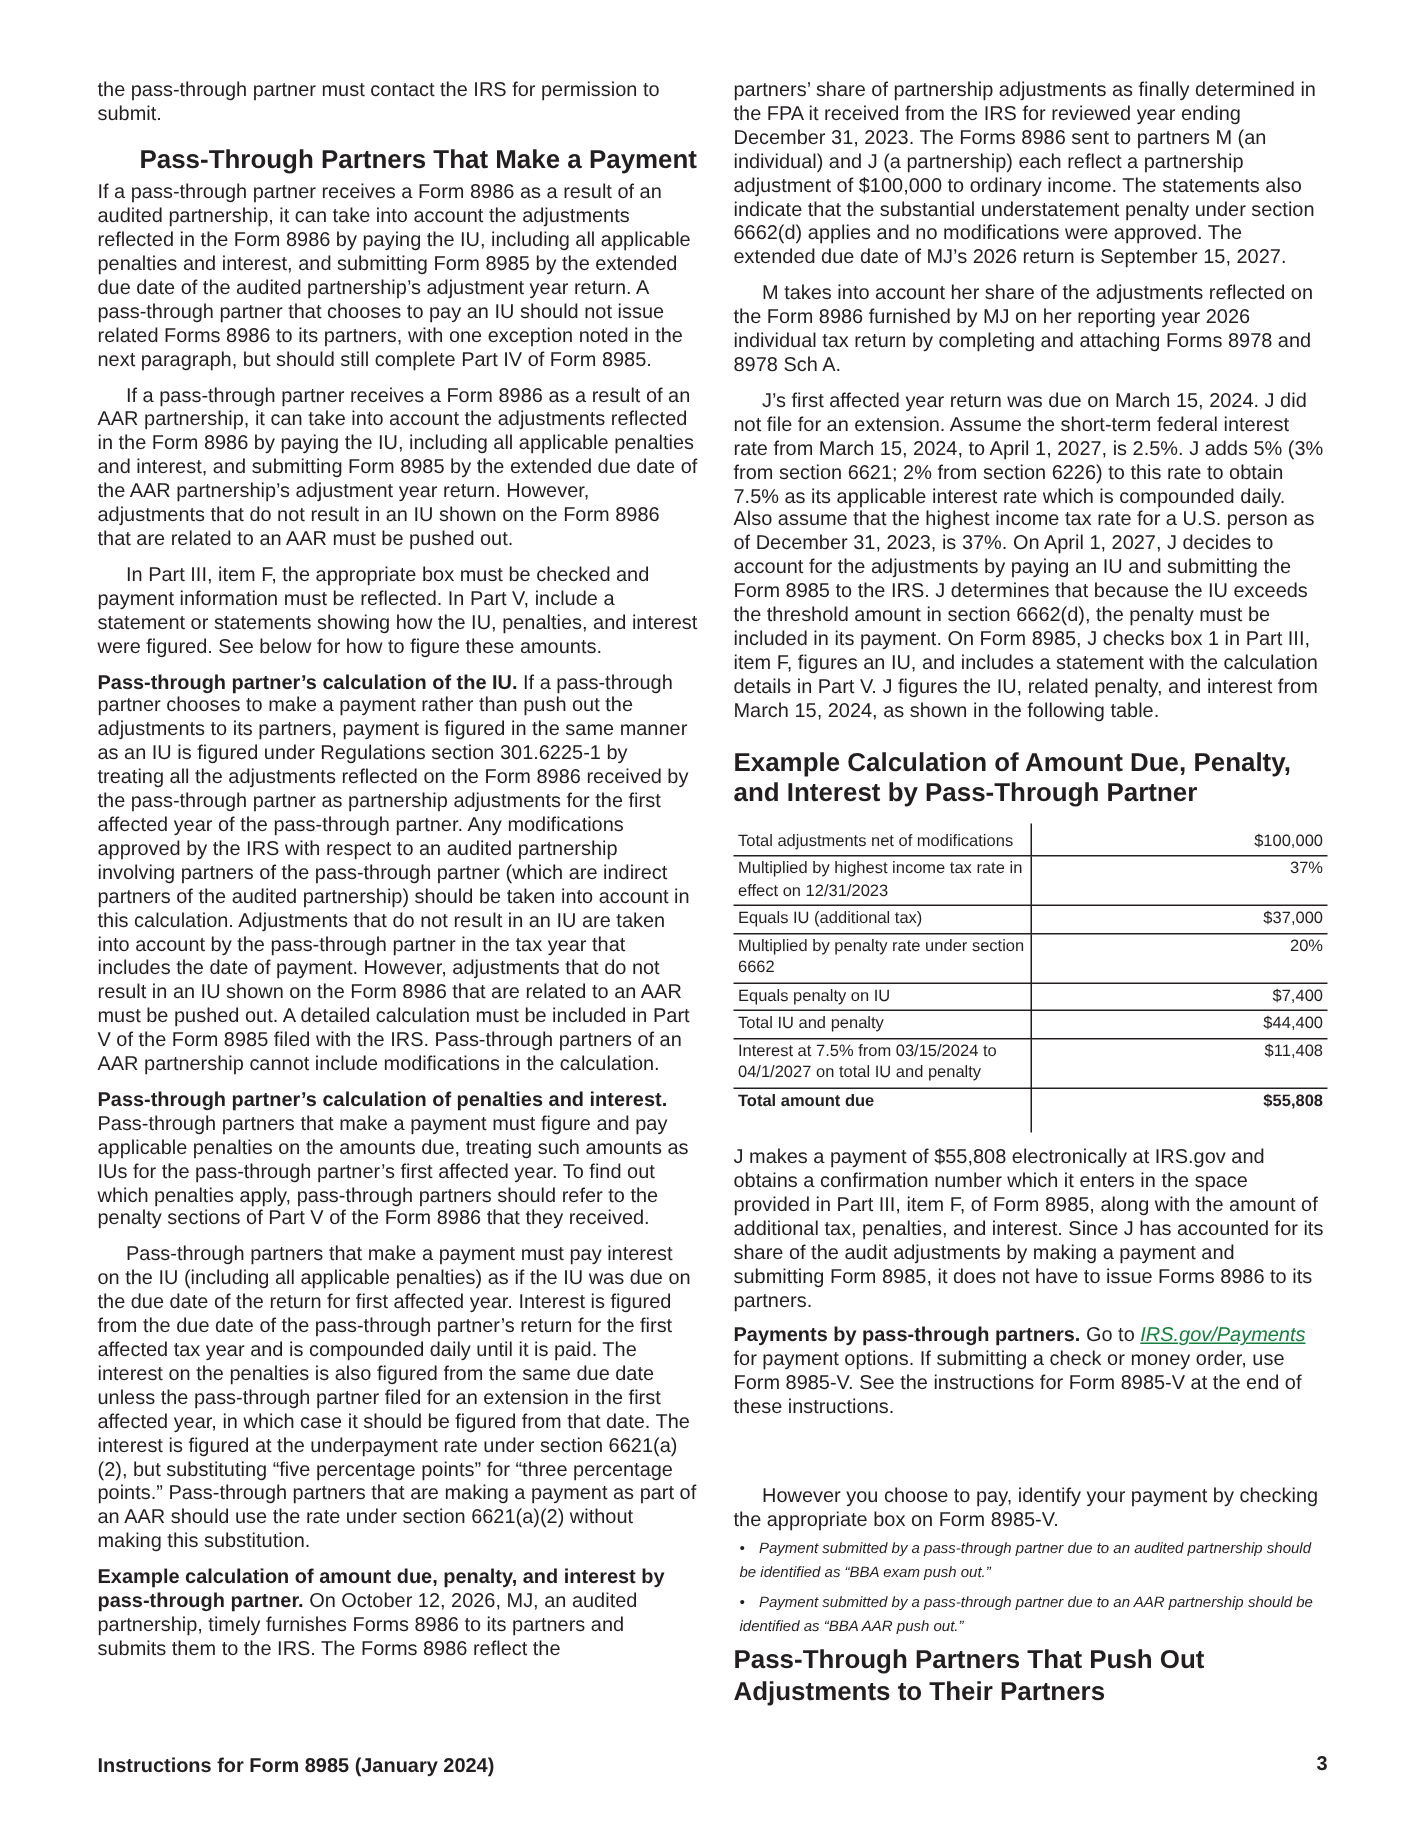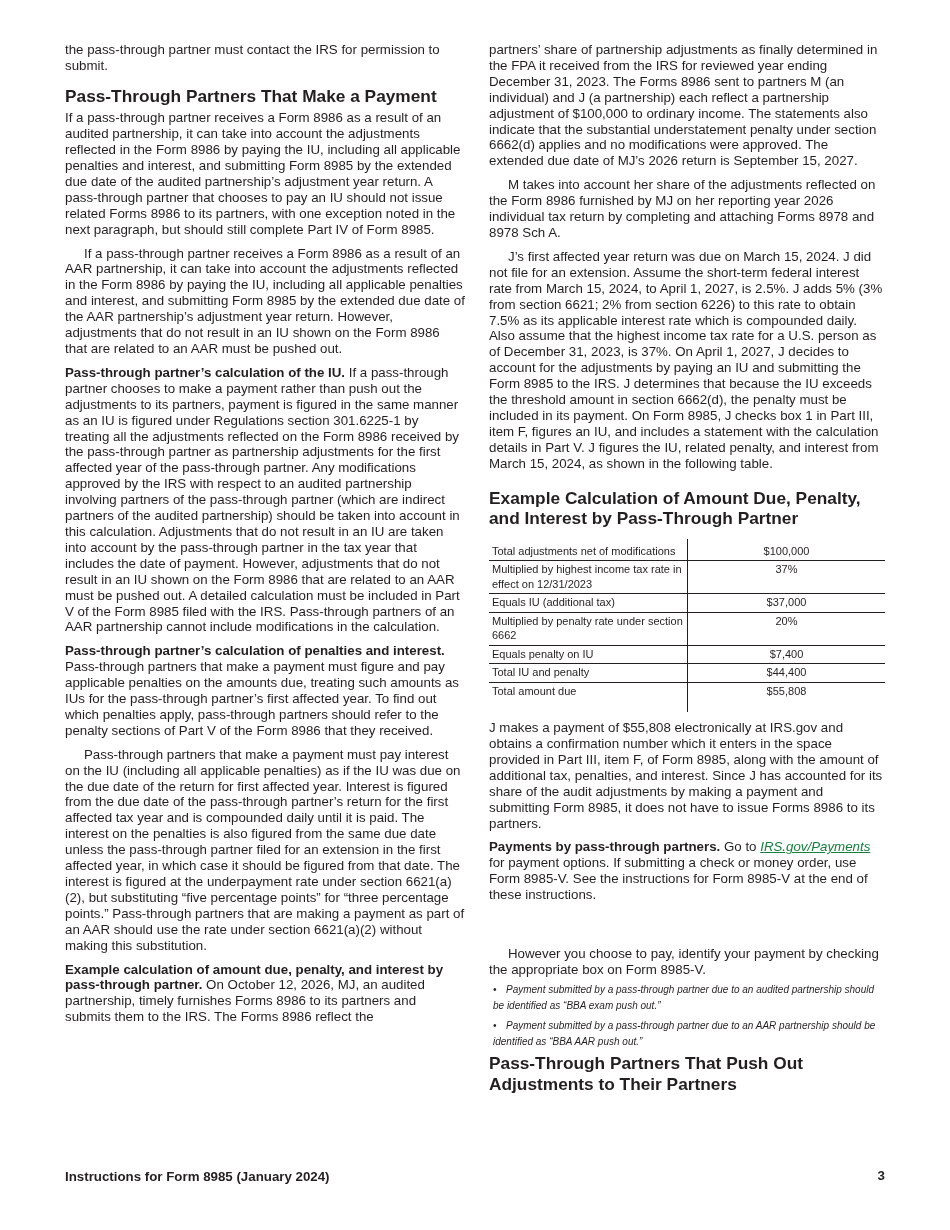--- a/index.html
+++ b/index.html
@@ -1,56 +1,57 @@
 <!DOCTYPE html>
 <html><head>
 <meta charset="utf-8">
 <style>
   html, body { margin: 0; padding: 0; background: #ffffff; }
   body {
     width: 950px; height: 1230px; position: relative; overflow: hidden;
     font-family: "Liberation Sans", sans-serif; color: #231f20;
   }
-  .col { position: absolute; top: 42px; }
+  .col { position: absolute; top: 52px; }
   .col-left { left: 65px; width: 400px; }
   .col-right { left: 489px; width: 396px; }
   p { margin: 0 0 8px 0; font-size: 13.3px; line-height: 15.9px; }
   p.indent { text-indent: 19px; }
   h2 {
     margin: 0 0 4px 0; font-size: 17.3px; line-height: 20.5px; font-weight: bold; color: #231f20;
   }
   .runin { font-weight: bold; }
   .link { color: #15803d; font-style: italic; text-decoration: underline; cursor: pointer; }
   .bullet { margin: 4px; font-size: 10px; line-height: 15.9px; font-style: italic; }
   .bullet .dot { display: inline-block; width: 13px; }
   table.calc {
     border-collapse: collapse; width: 396px; font-size: 11px; line-height: 14.5px;
     margin: 10px 0 8px 0; color: #231f20;
   }
   table.calc td { padding: 1px 3px 2px 3px; vertical-align: top; border-bottom: 1px solid #231f20; }
   table.calc td.label { width: 192px; border-right: 1px solid #231f20; }
-  table.calc td.val { text-align: center; }
+  table.calc td.val { text-align: right; }
   table.calc tr.top td { border-top: none; padding-top: 5px; }
   table.calc tr.top td.label { border-right: 1px solid #231f20; }
-  table.calc tr.last td { border-bottom: none; padding-bottom: 14px; }
+  table.calc tr.last td { border-bottom: none; padding-bottom: 14px; font-weight: bold; }
   .footer-left {
     position: absolute; left: 65px; top: 1169px; font-size: 13.3px; font-weight: bold;
   }
   .footer-right {
     position: absolute; right: 65px; top: 1168px; font-size: 13.3px; font-weight: bold;
   }
 </style>
 </head>
 <body>
 
 <div class="col col-left">
   <p>the pass-through partner must contact the IRS for permission to submit.</p>
-  <h2 style="margin-top:12px;">Pass-Through Partners That Make a Payment</h2>
+  <h2 style="margin-top:12px;margin-left:28px;">Pass-Through Partners That Make a Payment</h2>
   <p>If a pass-through partner receives a Form 8986 as a result of an audited partnership, it can take into account the adjustments reflected in the Form 8986 by paying the IU, including all applicable penalties and interest, and submitting Form 8985 by the extended due date of the audited partnership’s adjustment year return. A pass-through partner that chooses to pay an IU should not issue related Forms 8986 to its partners, with one exception noted in the next paragraph, but should still complete Part IV of Form 8985.</p>
   <p class="indent">If a pass-through partner receives a Form 8986 as a result of an AAR partnership, it can take into account the adjustments reflected in the Form 8986 by paying the IU, including all applicable penalties and interest, and submitting Form 8985 by the extended due date of the AAR partnership’s adjustment year return. However, adjustments that do not result in an IU shown on the Form 8986 that are related to an AAR must be pushed out.</p>
+  <p class="indent">In Part III, item F, the appropriate box must be checked and payment information must be reflected. In Part V, include a statement or statements showing how the IU, penalties, and interest were figured. See below for how to figure these amounts.</p>
   <p>
     <span class="runin">Pass-through partner’s calculation of the IU.</span><span> If a pass-through partner chooses to make a payment rather than push out the adjustments to its partners, payment is figured in the same manner as an IU is figured under Regulations section 301.6225-1 by treating all the adjustments reflected on the Form 8986 received by the pass-through partner as partnership adjustments for the first affected year of the pass-through partner. Any modifications approved by the IRS with respect to an audited partnership involving partners of the pass-through partner (which are indirect partners of the audited partnership) should be taken into account in this calculation. Adjustments that do not result in an IU are taken into account by the pass-through partner in the tax year that includes the date of payment. However, adjustments that do not result in an IU shown on the Form 8986 that are related to an AAR must be pushed out. A detailed calculation must be included in Part V of the Form 8985 filed with the IRS. Pass-through partners of an AAR partnership cannot include modifications in the calculation.</span>
   </p>
   <p>
     <span class="runin">Pass-through partner’s calculation of penalties and inter­est.</span><span> Pass-through partners that make a payment must figure and pay applicable penalties on the amounts due, treating such amounts as IUs for the pass-through partner’s first affected year. To find out which penalties apply, pass-through partners should refer to the penalty sections of Part V of the Form 8986 that they received.</span>
   </p>
   <p class="indent">Pass-through partners that make a payment must pay interest on the IU (including all applicable penalties) as if the IU was due on the due date of the return for first affected year. Interest is figured from the due date of the pass-through partner’s return for the first affected tax year and is compounded daily until it is paid. The interest on the penalties is also figured from the same due date unless the pass-through partner filed for an extension in the first affected year, in which case it should be figured from that date. The interest is figured at the underpayment rate under section 6621(a)(2), but substituting “five percentage points” for “three percentage points.” Pass-through partners that are making a payment as part of an AAR should use the rate under section 6621(a)(2) without making this substitution.</p>
   <p>
     <span class="runin">Example calculation of amount due, penalty, and interest by pass-through partner.</span><span> On October 12, 2026, MJ, an audited partnership, timely furnishes Forms 8986 to its partners and submits them to the IRS. The Forms 8986 reflect the</span>
   </p>
@@ -80,20 +81,24 @@
           <td class="val">20%</td>
         </tr>
         <tr>
           <td class="label">Equals penalty on IU</td>
           <td class="val">$7,400</td>
         </tr>
         <tr>
           <td class="label">Total IU and penalty</td>
           <td class="val">$44,400</td>
         </tr>
+        <tr>
+          <td class="label">Interest at 7.5% from 03/15/2024 to 04/1/2027 on total IU and penalty</td>
+          <td class="val">$11,408</td>
+        </tr>
         <tr class="last">
           <td class="label">Total amount due</td>
           <td class="val">$55,808</td>
         </tr>
       </tbody>
   </table>
   <p>J makes a payment of $55,808 electronically at IRS.gov and obtains a confirmation number which it enters in the space provided in Part III, item F, of Form 8985, along with the amount of additional tax, penalties, and interest. Since J has accounted for its share of the audit adjustments by making a payment and submitting Form 8985, it does not have to issue Forms 8986 to its partners.</p>
   <p>
     <span class="runin">Payments by pass-through partners.</span><span> Go to </span><span class="link">IRS.gov/Payments</span><span> for payment options. If submitting a check or money order, use Form 8985-V. See the instructions for Form 8985-V at the end of these instructions.</span>
   </p>

